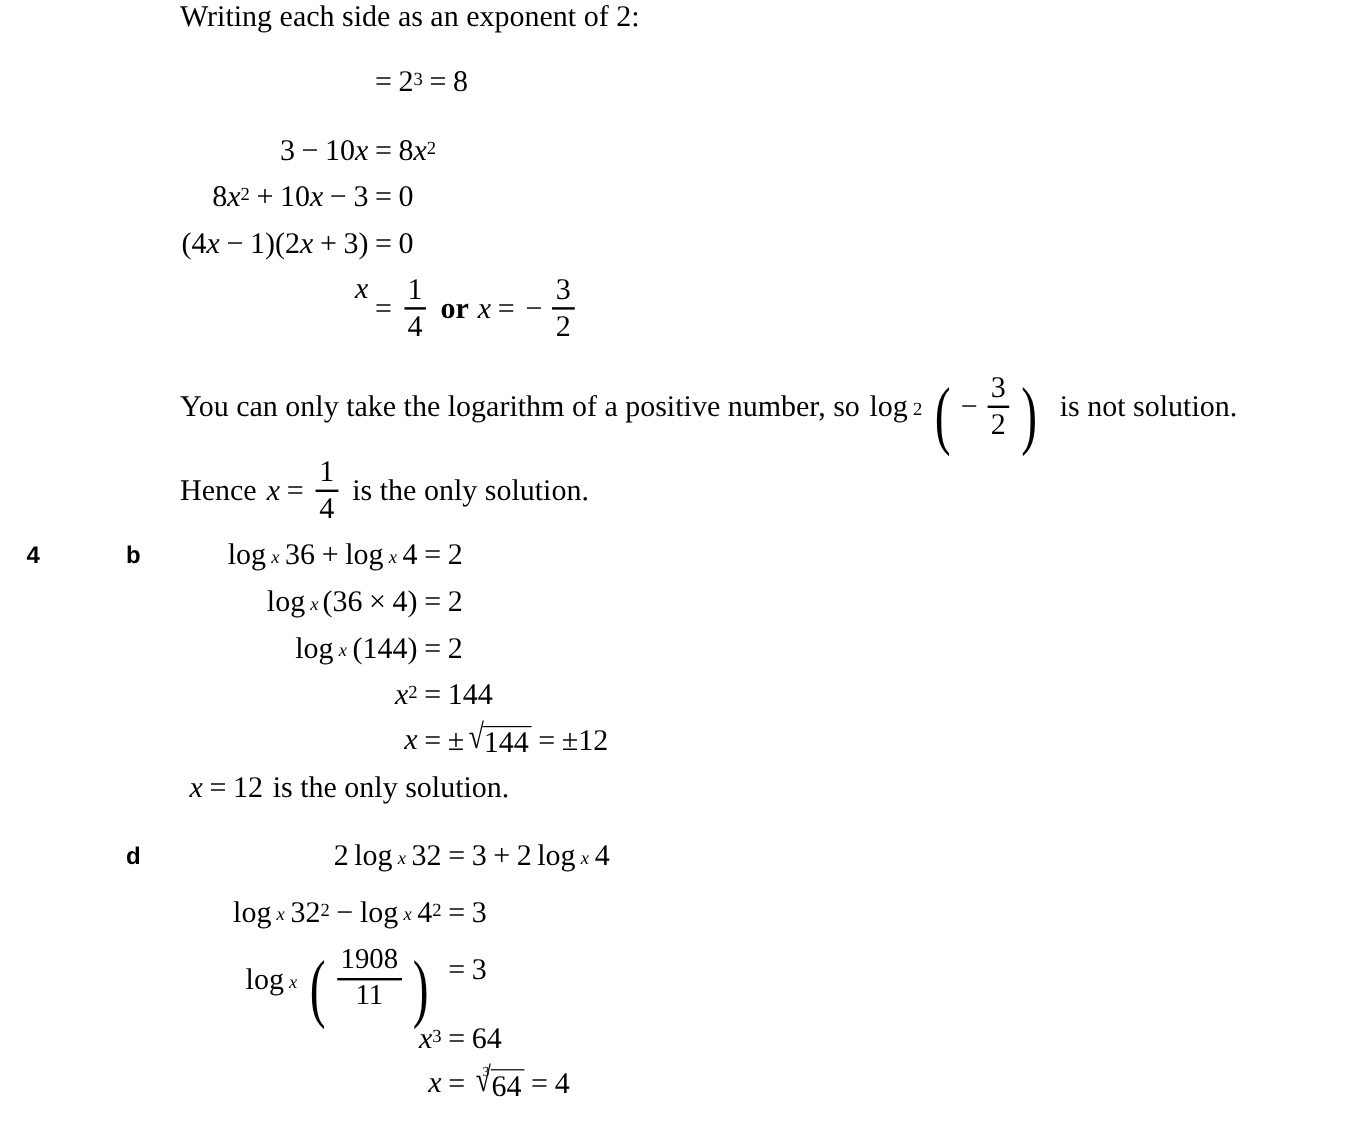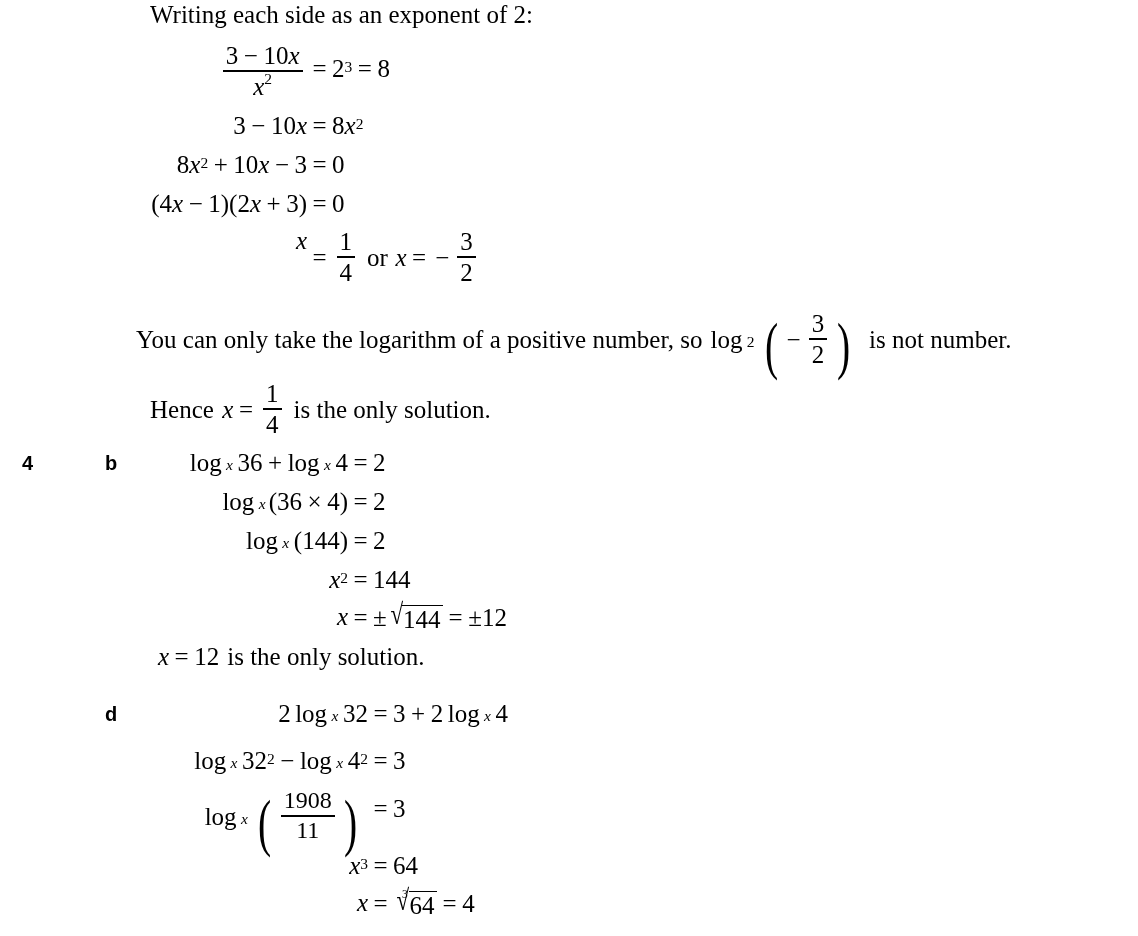--- a/index.html
+++ b/index.html
@@ -174,29 +174,20 @@
   }
   .inline-math { display: inline-flex; align-items: center; }
 </style>
 </head>
 <body>
 
 <div class="page">
 
   <div class="prose" style="left:150px; top:2px;">Writing each side as an exponent of 2:</div>
 
-  <div class="eqrow" style="left:0px; top:42px; width:307px; justify-content:flex-end;">
-    <span class="math lhs">
-      <span class="frac">
-        <span class="num"><span class="mn">3</span><span class="mo">−</span><span class="mn">10</span><span class="mi">x</span></span>
-        <span class="bar"></span>
-        <span class="den"><span class="mi">x</span><sup class="sp">2</sup></span>
-      </span>
-    </span>
-  </div>
   <div class="eqrow" style="left:307px; top:56px;">
     <span class="math rhs">
       <span class="mo">=</span>
       <span class="mn">2</span>
         <sup class="sp">3</sup>
       <span class="mo">=</span>
       <span class="mn">8</span>
     </span>
   </div>
 
@@ -264,48 +255,48 @@
     </span>
   </div>
   <div class="eqrow" style="left:307px; top:228px;">
     <span class="math rhs">
       <span class="mo">=</span>
       <span class="frac">
         <span class="num">1</span>
         <span class="bar"></span>
         <span class="den">4</span>
       </span>
-      <span class="txt" style="padding:0 .30em;">or</span>
+      <span class="txt" style="padding:0 .30em;font-weight:bold;">or</span>
       <span class="mi">x</span>
       <span class="mo">=</span>
       <span class="mo tight">−</span>
       <span class="frac">
         <span class="num">3</span>
         <span class="bar"></span>
         <span class="den">2</span>
       </span>
     </span>
   </div>
 
-  <div class="prose" style="left:136px; top:310px;">
+  <div class="prose" style="left:150px; top:310px;">
     <span class="inline-math">
       <span>You can only take the logarithm of a positive number, so</span>
       <span class="math" style="margin-left:.32em;">
         <span class="op">log</span>
           <sub class="sb" style="font-style:normal;">2</sub>
         <span class="bigparen l">(</span>
         <span class="mo tight">−</span>
         <span class="frac">
           <span class="num">3</span>
           <span class="bar"></span>
           <span class="den">2</span>
         </span>
         <span class="bigparen r">)</span>
       </span>
-      <span style="margin-left:.34em;">is not number.</span>
+      <span style="margin-left:.34em;">is not solution.</span>
     </span>
   </div>
 
   <div class="prose" style="left:150px; top:380px;">
     <span class="inline-math">
       <span>Hence</span>
       <span class="math" style="margin-left:.34em;">
         <span class="mi">x</span>
         <span class="mo">=</span>
         <span class="frac">

